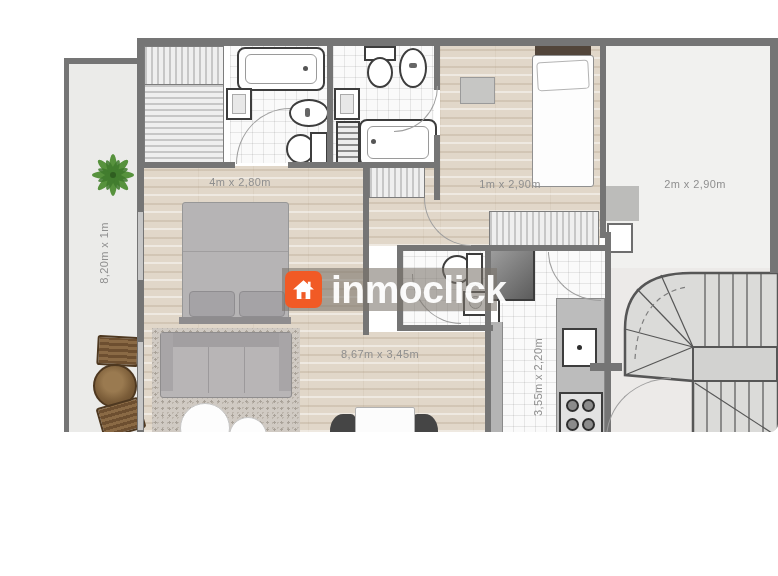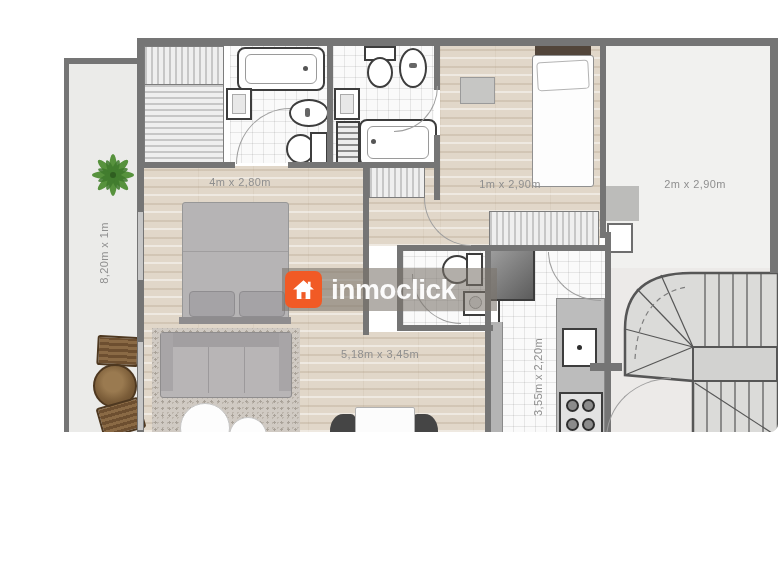--- a/index.html
+++ b/index.html
@@ -34,21 +34,21 @@
   
   .furn{position:absolute;z-index:3;}
   .burner{position:absolute;width:9px;height:9px;border-radius:50%;
     border:2px solid #2e2e2e;background:#8b8b8b;}
   .chair{position:absolute;background:#454545;z-index:3;}
   
   .wm-bar{position:absolute;left:282px;top:268px;width:215px;height:43px;
     background:rgba(122,115,106,.58);z-index:9;display:flex;align-items:center;}
   .wm-logo{width:37px;height:37px;margin-left:3px;border-radius:7px;background:#f15a25;
     display:flex;align-items:center;justify-content:center;flex:0 0 auto;}
-  .wm-text{color:rgba(255,255,255,.95);font-weight:bold;font-size:28px;
+  .wm-text{color:rgba(255,255,255,.95);font-weight:bold;font-size:39px;
     letter-spacing:-.5px;margin-left:9px;line-height:37px;}
 </style>
 </head>
 <body>
 
 <div class="canvas">
 
   <div class="plain" style="left:69px;top:62px;width:68px;height:438px;background:#ebebe9;"></div>
   <div class="wood" style="left:143px;top:166px;width:221px;height:166px;"></div>
   <div class="wood" style="left:368px;top:166px;width:72px;height:80px;"></div>
@@ -151,21 +151,21 @@
   <div class="furn" style="left:180px;top:403px;width:48px;height:48px;border-radius:50%;background:#fdfdfd;border:1px solid #c6c6c6;"></div>
   <div class="furn" style="left:229px;top:417px;width:36px;height:36px;border-radius:50%;background:#fdfdfd;border:1px solid #c6c6c6;"></div>
   <div class="furn" style="left:355px;top:407px;width:58px;height:96px;background:#fcfcfc;border:1px solid #b2b2b2;border-radius:2px;z-index:4;"></div>
   <div class="chair" style="left:330px;top:414px;width:26px;height:34px;border-radius:50% 20% 20% 50%;"></div>
   <div class="chair" style="left:330px;top:458px;width:26px;height:34px;border-radius:50% 20% 20% 50%;"></div>
   <div class="chair" style="left:412px;top:414px;width:26px;height:34px;border-radius:20% 50% 50% 20%;"></div>
   <div class="chair" style="left:412px;top:458px;width:26px;height:34px;border-radius:20% 50% 50% 20%;"></div>
   <div class="furn" style="left:155px;top:496px;width:190px;height:20px;background:#fff;border:1px solid #d5d5d5;">
     <div class="abs" style="left:38px;top:12px;width:64px;height:7px;background:#a0a0a0;"></div>
   </div>
-  <div class="rlabel" style="left:320px;top:348px;width:120px;">5,18m x 3,45m</div>
+  <div class="rlabel" style="left:320px;top:348px;width:120px;">8,67m x 3,45m</div>
 
   <svg class="abs" style="left:90px;top:152px;z-index:3" width="46" height="46" viewBox="0 0 46 46">
     <g transform="translate(23,23)">
       <g fill="#57923d">
           <ellipse rx="21" ry="4.5"></ellipse>
           <ellipse rx="21" ry="4.5" transform="rotate(45)"></ellipse>
           <ellipse rx="21" ry="4.5" transform="rotate(90)"></ellipse>
           <ellipse rx="21" ry="4.5" transform="rotate(135)"></ellipse>
         </g>
       <g fill="#3f7a2c" opacity=".85">

